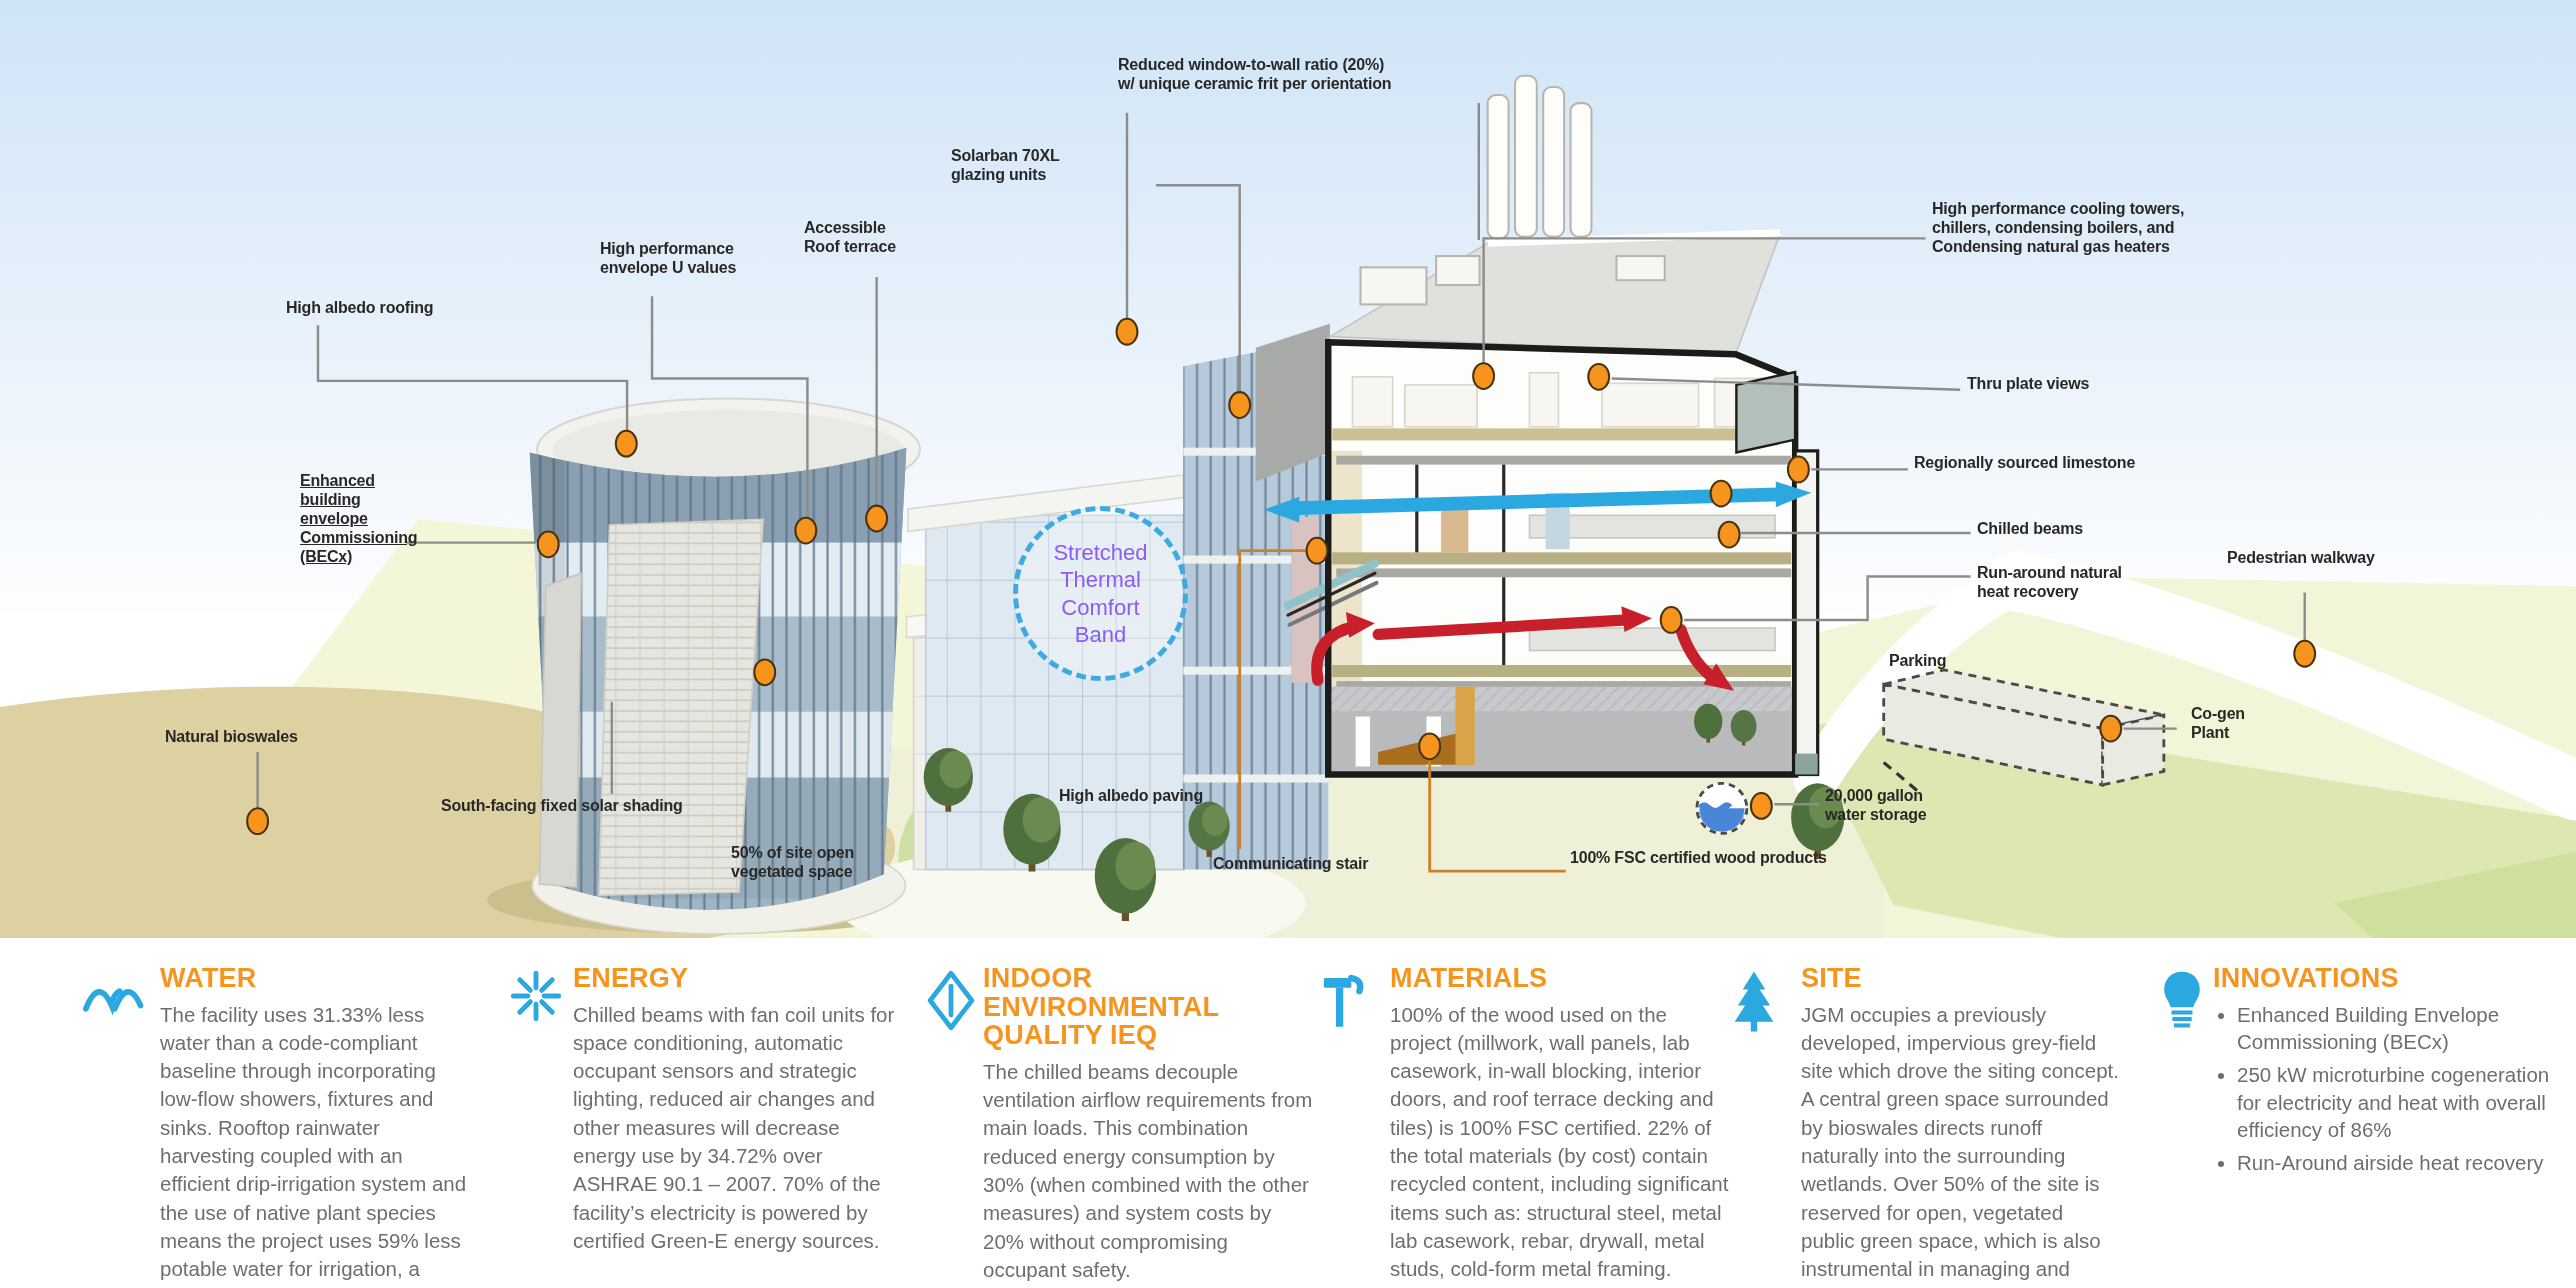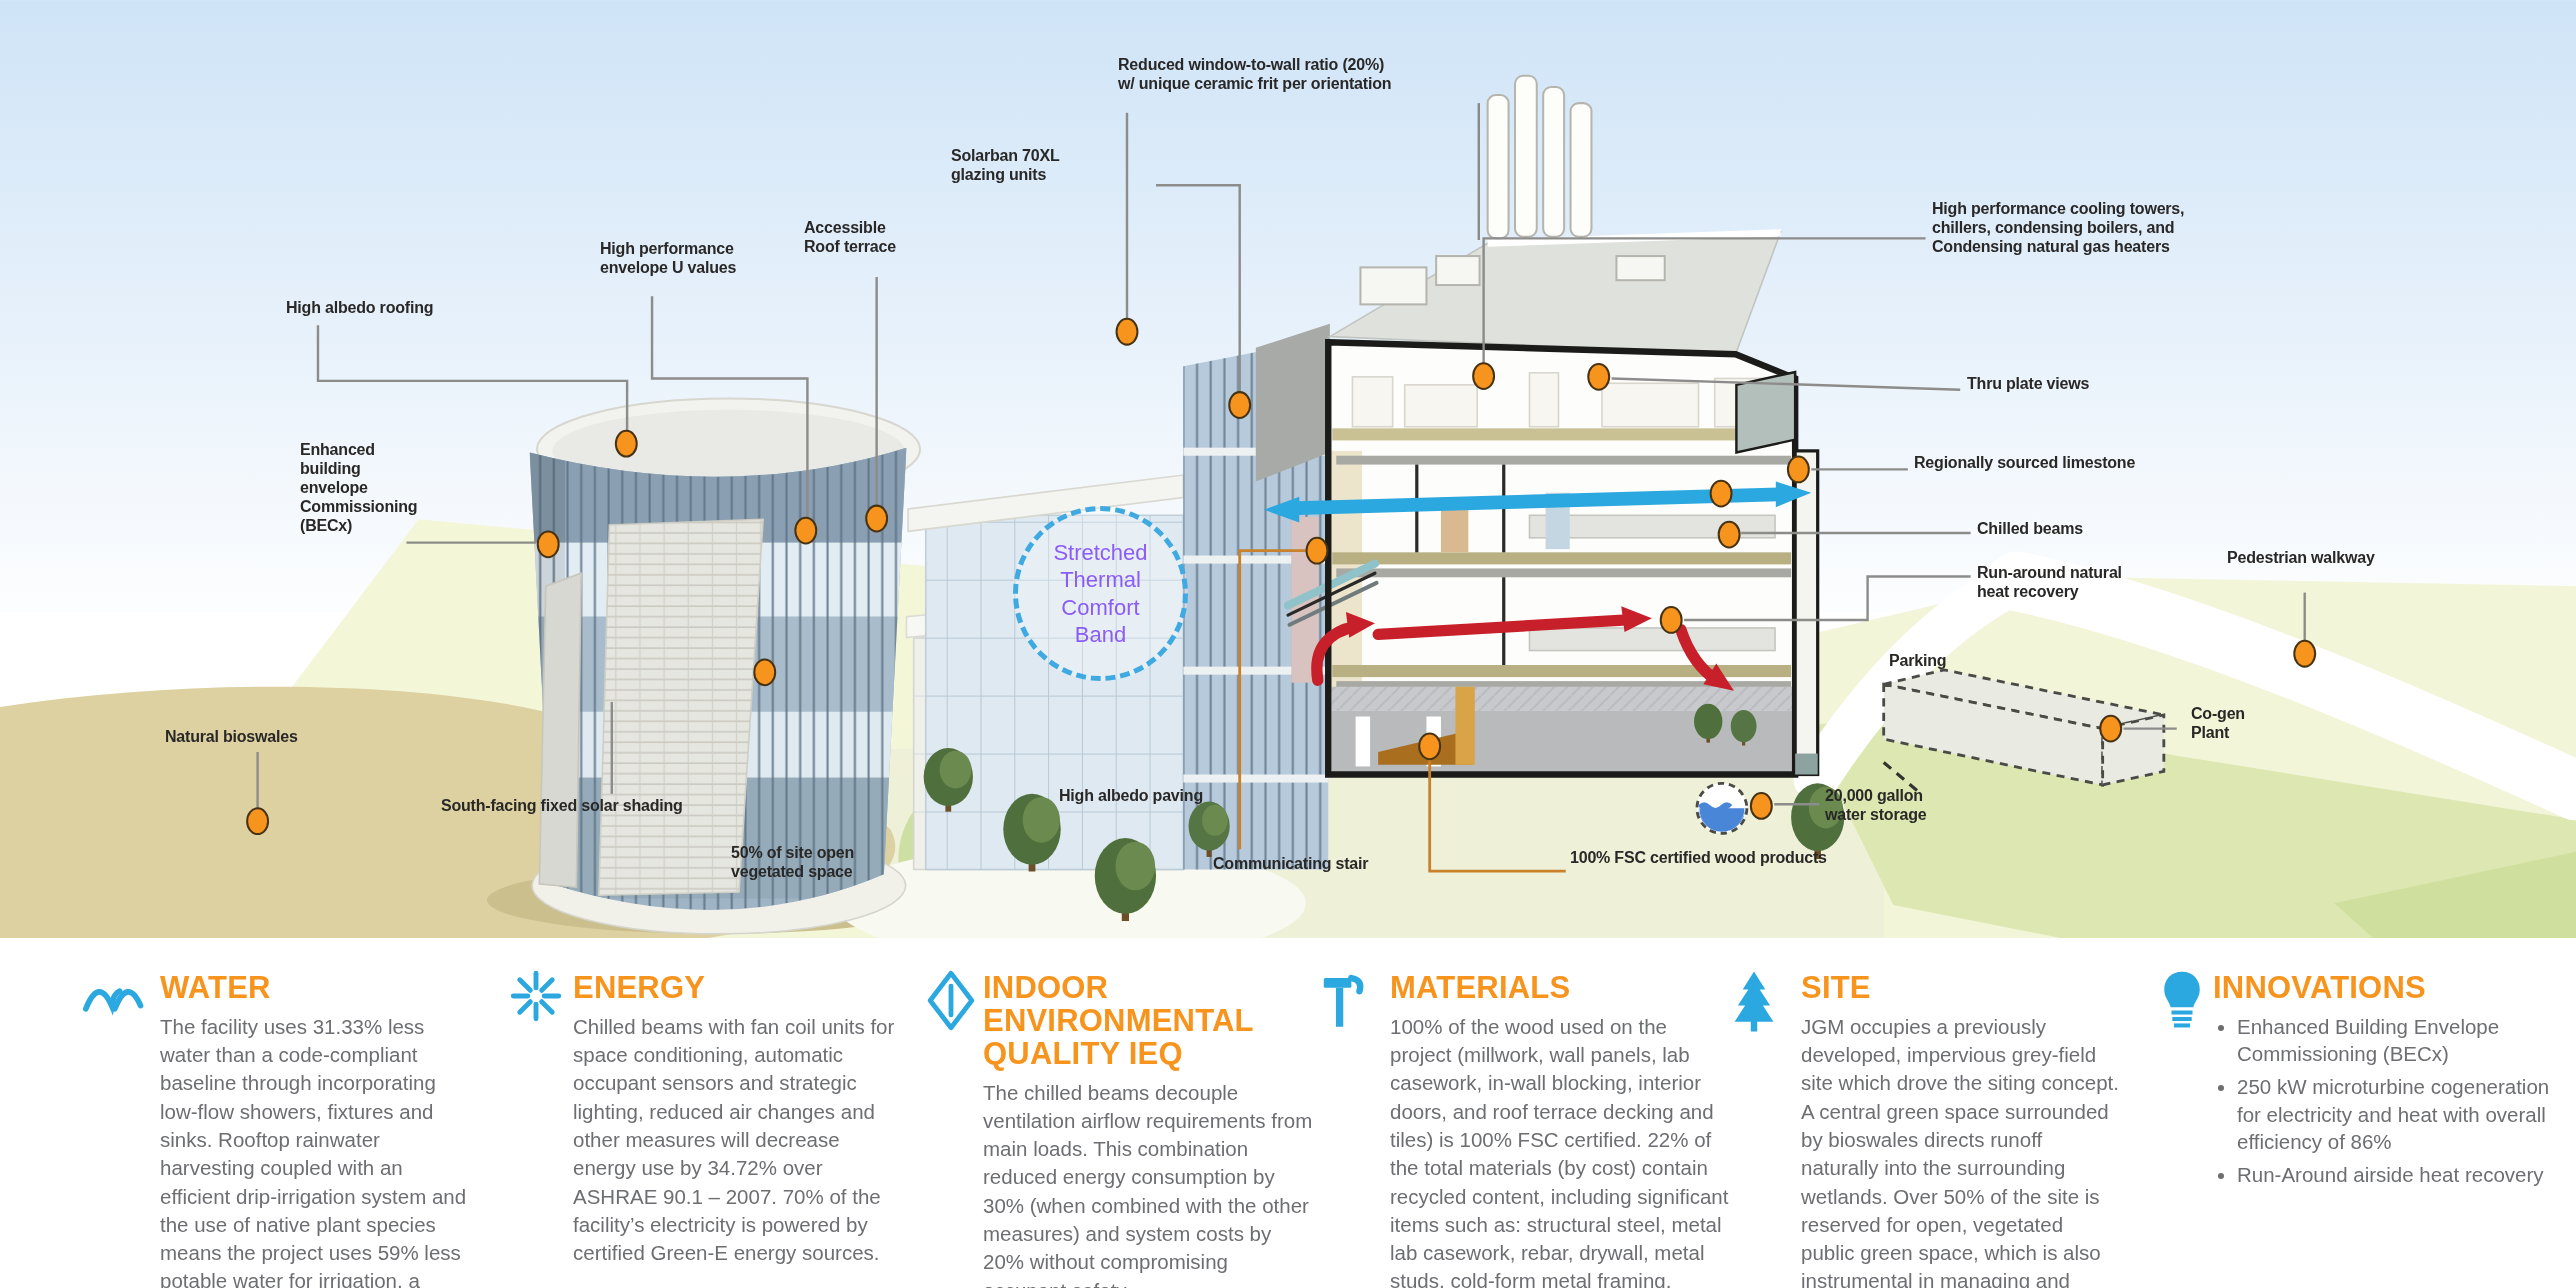--- a/index.html
+++ b/index.html
@@ -11,22 +11,22 @@
        color:#292827;letter-spacing:-0.2px;white-space:pre-line;}
   .lbl.nw{white-space:nowrap;}
   .thermal{position:absolute;left:1013px;top:506px;width:175px;height:175px;border:5.6px dashed #3FA9E1;
            border-radius:50%;display:flex;align-items:center;justify-content:center;text-align:center;
            background:rgba(255,255,255,0.25);box-sizing:border-box;}
   .thermal .lbl-in{font-weight:normal;font-size:22px;line-height:1.25;color:#8b5cf6;white-space:pre-line;}
   
   .legend-col{position:absolute;top:964px;}
   .legend-icon{position:absolute;top:6.4px;left:0;}
   .legend-text{position:absolute;top:0;}
-  .legend-title{font-weight:bold;font-size:31px;line-height:1.06;letter-spacing:0.2px;color:#F7941E;
-                white-space:pre-line;margin:8px 0 8px 0;}
+  .legend-title{font-weight:bold;font-size:27px;line-height:1.06;letter-spacing:0.2px;color:#F7941E;
+                white-space:pre-line;margin:0 0 8px 0;}
   .legend-body{font-size:20.5px;line-height:1.38;color:#6d6e71;margin:0;}
   .legend-bullets{font-size:20.5px;line-height:1.34;color:#6d6e71;margin:3.2px 0 0 0;padding-left:24px;}
   .legend-bullets li{margin-bottom:5.6px;}
 </style>
 </head>
 <body>
 
 <div class="stage">
 
   <svg class="scene-svg" width="2576" height="938" viewBox="0 0 3200 1165">
@@ -280,21 +280,21 @@
 
   <div class="lbl" style="left:1118px;top:56px;width:499px;">Reduced window-to-wall ratio (20%)
 w/ unique ceramic frit per orientation</div>
   <div class="lbl" style="left:904px;top:147px;width:242px;margin-left:47px;">Solarban 70XL
 glazing units</div>
   <div class="lbl" style="left:804px;top:219px;width:193px;">Accessible
 Roof terrace</div>
   <div class="lbl" style="left:600px;top:240px;width:233px;">High performance
 envelope U values</div>
   <div class="lbl nw" style="left:286px;top:299px;">High albedo roofing</div>
-  <div class="lbl" style="left:300px;top:441px;width:161px;">Enhanced
+  <div class="lbl" style="left:300px;top:472px;width:161px;text-decoration:underline;">Enhanced
 building
 envelope
 Commissioning
 (BECx)</div>
   <div class="lbl nw" style="left:165px;top:720px;margin-top:8px;">Natural bioswales</div>
   <div class="lbl nw" style="left:441px;top:797px;">South-facing fixed solar shading</div>
   <div class="lbl" style="left:731px;top:844px;width:193px;">50% of site open
 vegetated space</div>
   <div class="lbl nw" style="left:1059px;top:787px;">High albedo paving</div>
   <div class="lbl nw" style="left:1205px;top:855px;margin-left:8px;">Communicating stair</div>

